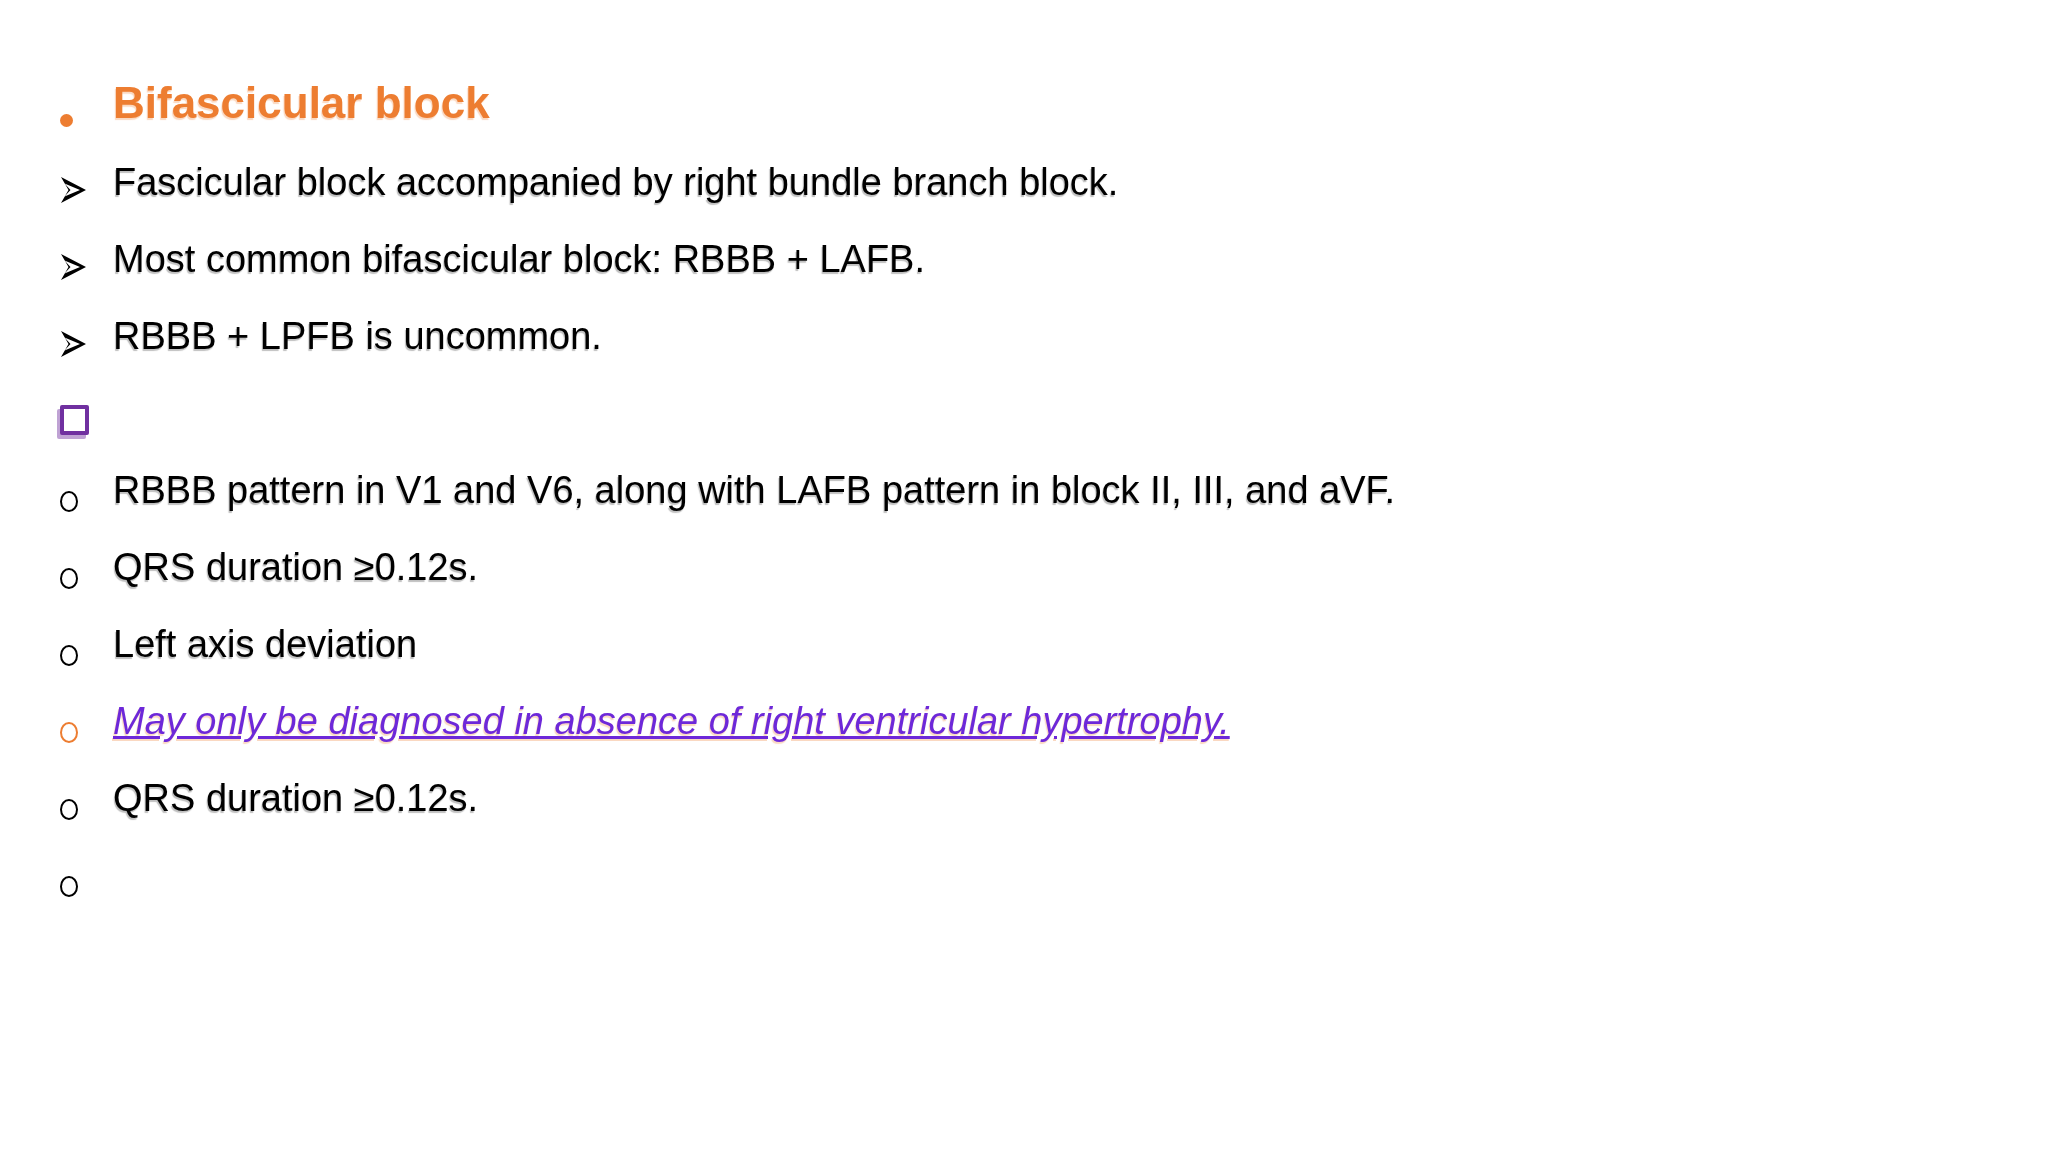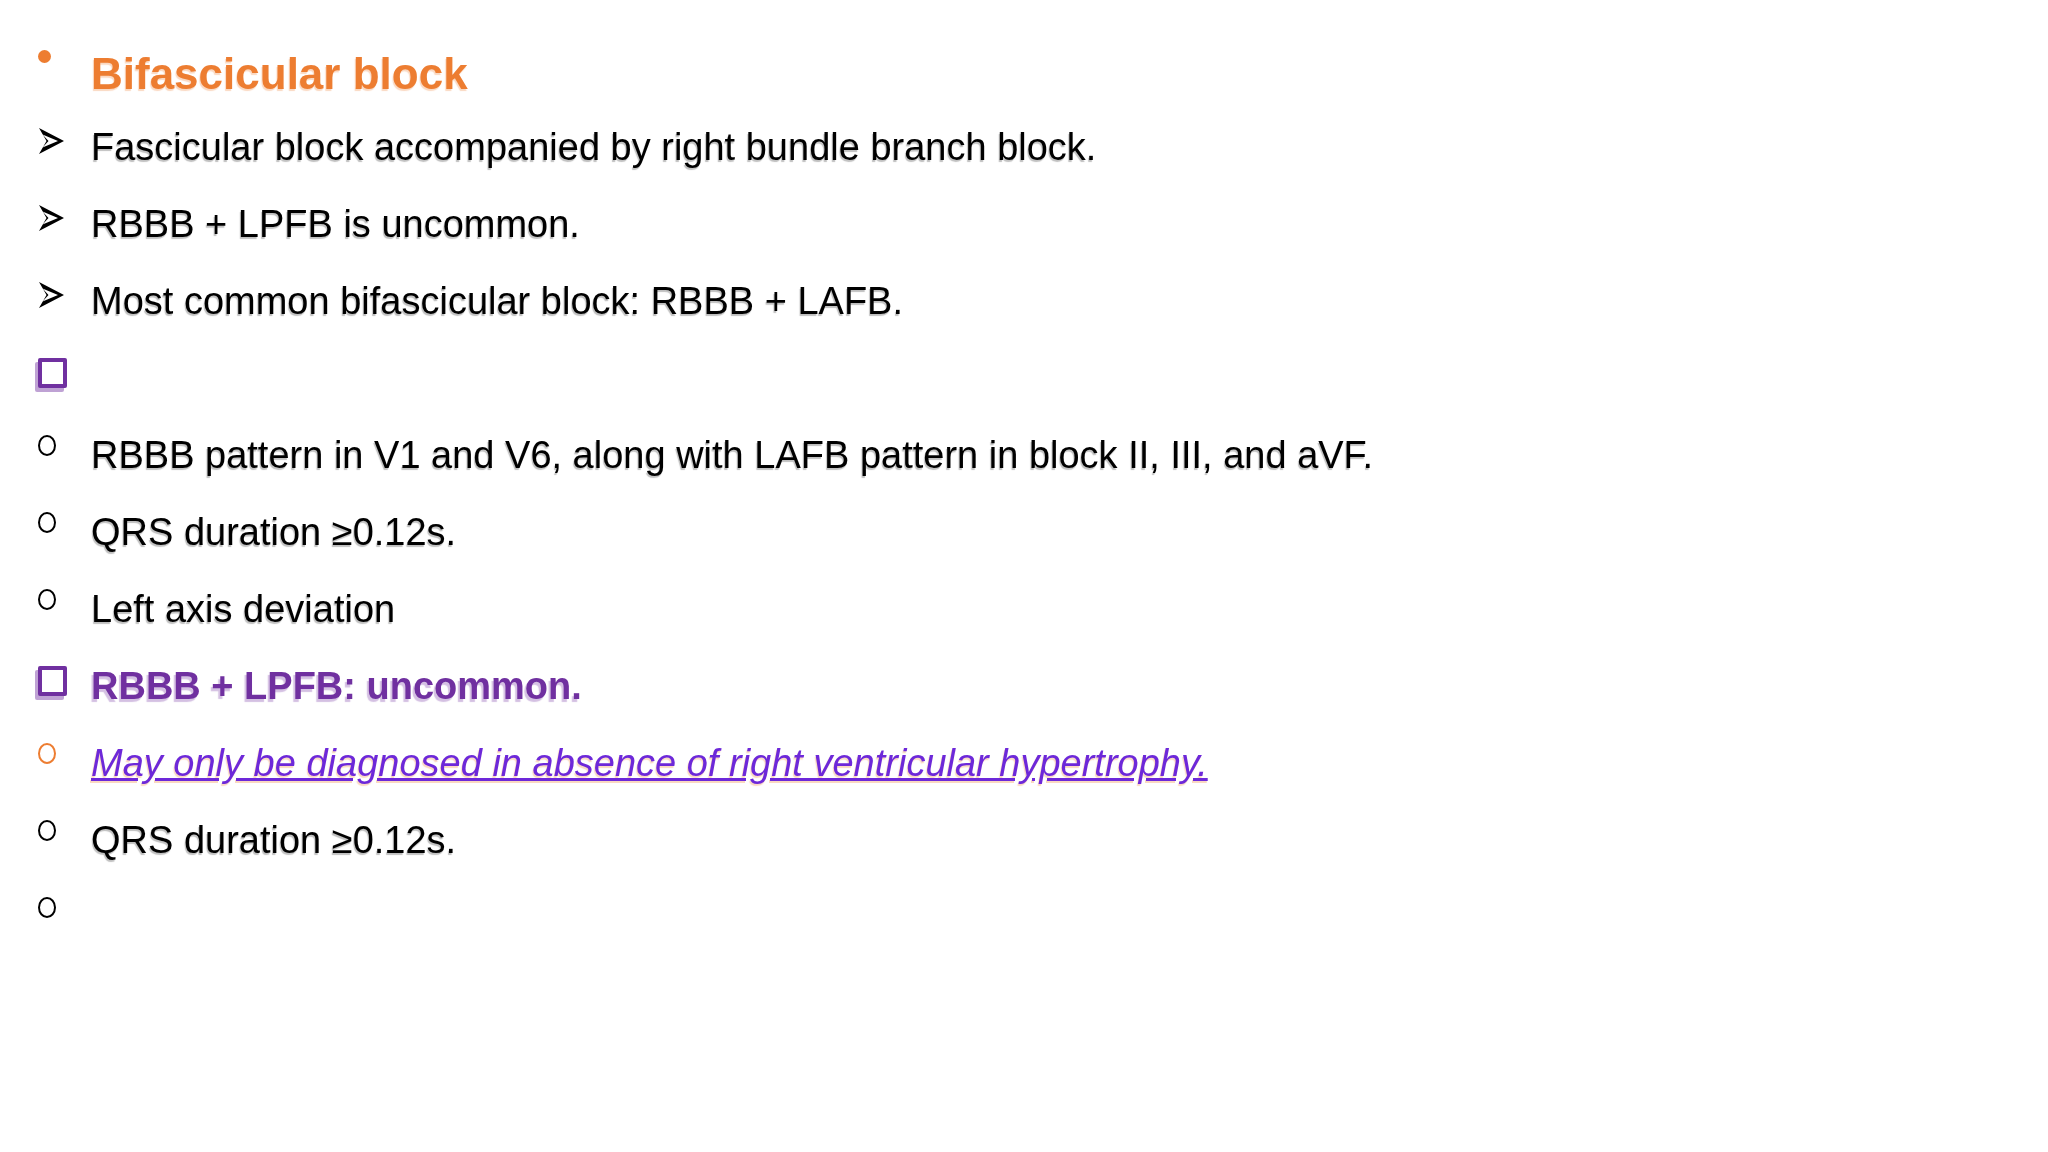--- a/index.html
+++ b/index.html
@@ -17,22 +17,22 @@
   }
   .content {
     position: absolute;
     top: 50px;
     left: 0;
     right: 0;
   }
   .row {
     height: 77px;
     display: flex;
-    align-items: flex-start;
-    padding-left: 38px;
+    align-items: flex-end;
+    padding-left: 60px;
   }
   .bullet-box {
     flex: 0 0 53px;
     display: flex;
     align-items: center;
   }
   .text {
     font-size: 38px;
     line-height: 1.1;
     white-space: nowrap;
@@ -114,31 +114,31 @@
       <span class="text t-black">Fascicular block accompanied by right bundle branch block.</span>
     </div>
 
     <div class="row">
       <span class="bullet-box b-arrow">
         <svg width="27" height="28" viewBox="0 0 27 28">
             <path d="M1,1 L26,14 L1,27 L8.5,14 Z" fill="#000000"></path>
             <path d="M4.5,7.5 L20,14 L4.5,20.5 L10.5,14 Z" fill="#ffffff"></path>
           </svg>
       </span>
-      <span class="text t-black">RBBB + LPFB is uncommon.</span>
+      <span class="text t-black">Most common bifascicular block: RBBB + LAFB.</span>
     </div>
 
     <div class="row">
       <span class="bullet-box b-arrow">
         <svg width="27" height="28" viewBox="0 0 27 28">
             <path d="M1,1 L26,14 L1,27 L8.5,14 Z" fill="#000000"></path>
             <path d="M4.5,7.5 L20,14 L4.5,20.5 L10.5,14 Z" fill="#ffffff"></path>
           </svg>
       </span>
-      <span class="text t-black">Most common bifascicular block: RBBB + LAFB.</span>
+      <span class="text t-black">RBBB + LPFB is uncommon.</span>
     </div>
 
     <div class="row">
       <span class="bullet-box">
           <span class="b-square"></span>
         </span>
     </div>
 
     <div class="row">
       <span class="bullet-box">
@@ -154,26 +154,20 @@
       <span class="text t-black">QRS duration ≥0.12s.</span>
     </div>
 
     <div class="row">
       <span class="bullet-box">
           <span class="b-circle"></span>
         </span>
       <span class="text t-black">Left axis deviation</span>
     </div>
 
-    <div class="row">
-      <span class="bullet-box">
-          <span class="b-square"></span>
-        </span>
-      <span class="text t-purple">RBBB + LPFB: uncommon.</span>
-    </div>
 
     <div class="row">
       <span class="bullet-box">
           <span class="b-circle orange"></span>
         </span>
       <span class="text t-orange-italic">May only be diagnosed in absence of right ventricular hypertrophy.</span>
     </div>
 
 
     <div class="row">

